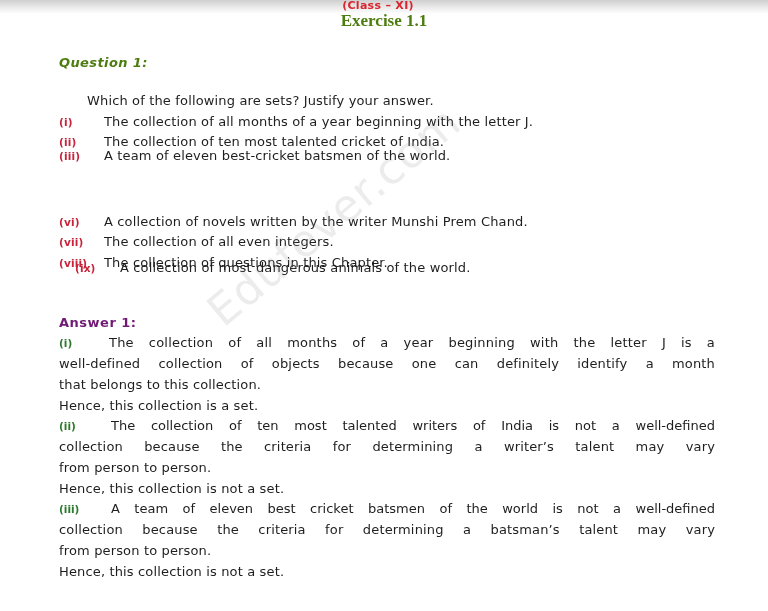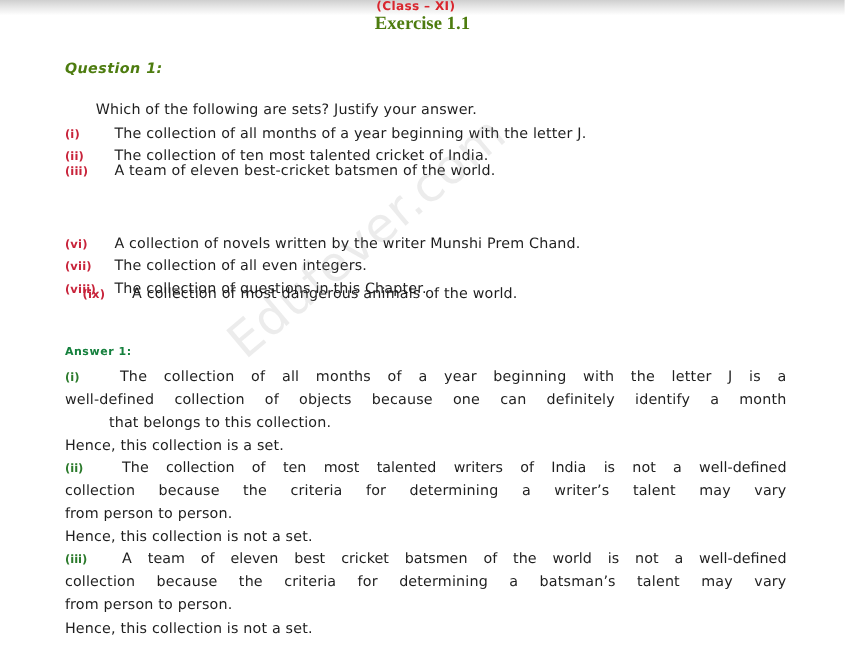--- a/index.html
+++ b/index.html
@@ -77,22 +77,22 @@
       display: inline-block;
       width: 45px;
       font-weight: bold;
       font-size: 10.5px;
       color: #c8233a;
     }
     .answer-heading {
       position: absolute;
       left: 59px; top: 315px;
       font-weight: bold;
-      font-size: 10px;
-      color: #15803d;
+      font-size: 13px;
+      color: #701a75;
       letter-spacing: 0.5px;
     }
     .a-num {
       display: inline-block;
       font-weight: bold;
       font-size: 10.5px;
       color: #2b7a2b;
       margin-right: 0;
     }
     .justify {
@@ -174,21 +174,21 @@
     <span class="q-num">(ix)</span><span>A collection of most dangerous animals of the world.</span>
   </div>
 
   <div class="answer-heading">Answer 1:</div>
 
   <div class="justify-flex" style="top:335px;">
     <span class="a-num" style="width:50px;">(i)</span>
     <span class="justify-inner" style="flex:1; text-align:justify; text-align-last:justify; letter-spacing:0.2px;">The collection of all months of a year beginning with the letter J is a</span>
   </div>
   <div class="justify" style="top:356px;">well-defined collection of objects because one can definitely identify a month</div>
-  <div class="plain" style="top:377px;margin-left:40px;">that belongs to this collection.</div>
+  <div class="plain" style="top:377px;">that belongs to this collection.</div>
   <div class="plain" style="top:398px;">Hence, this collection is a set.</div>
 
   <div class="justify-flex" style="top:418px;">
     <span class="a-num" style="width:52px;">(ii)</span>
     <span style="flex:1; text-align:justify; text-align-last:justify;">The collection of ten most talented writers of India is not a well-defined</span>
   </div>
   <div class="justify" style="top:439px; word-spacing:3px;">collection because the criteria for determining a writer’s talent may vary</div>
   <div class="plain" style="top:460px;">from person to person.</div>
   <div class="plain" style="top:481px;">Hence, this collection is not a set.</div>
 

